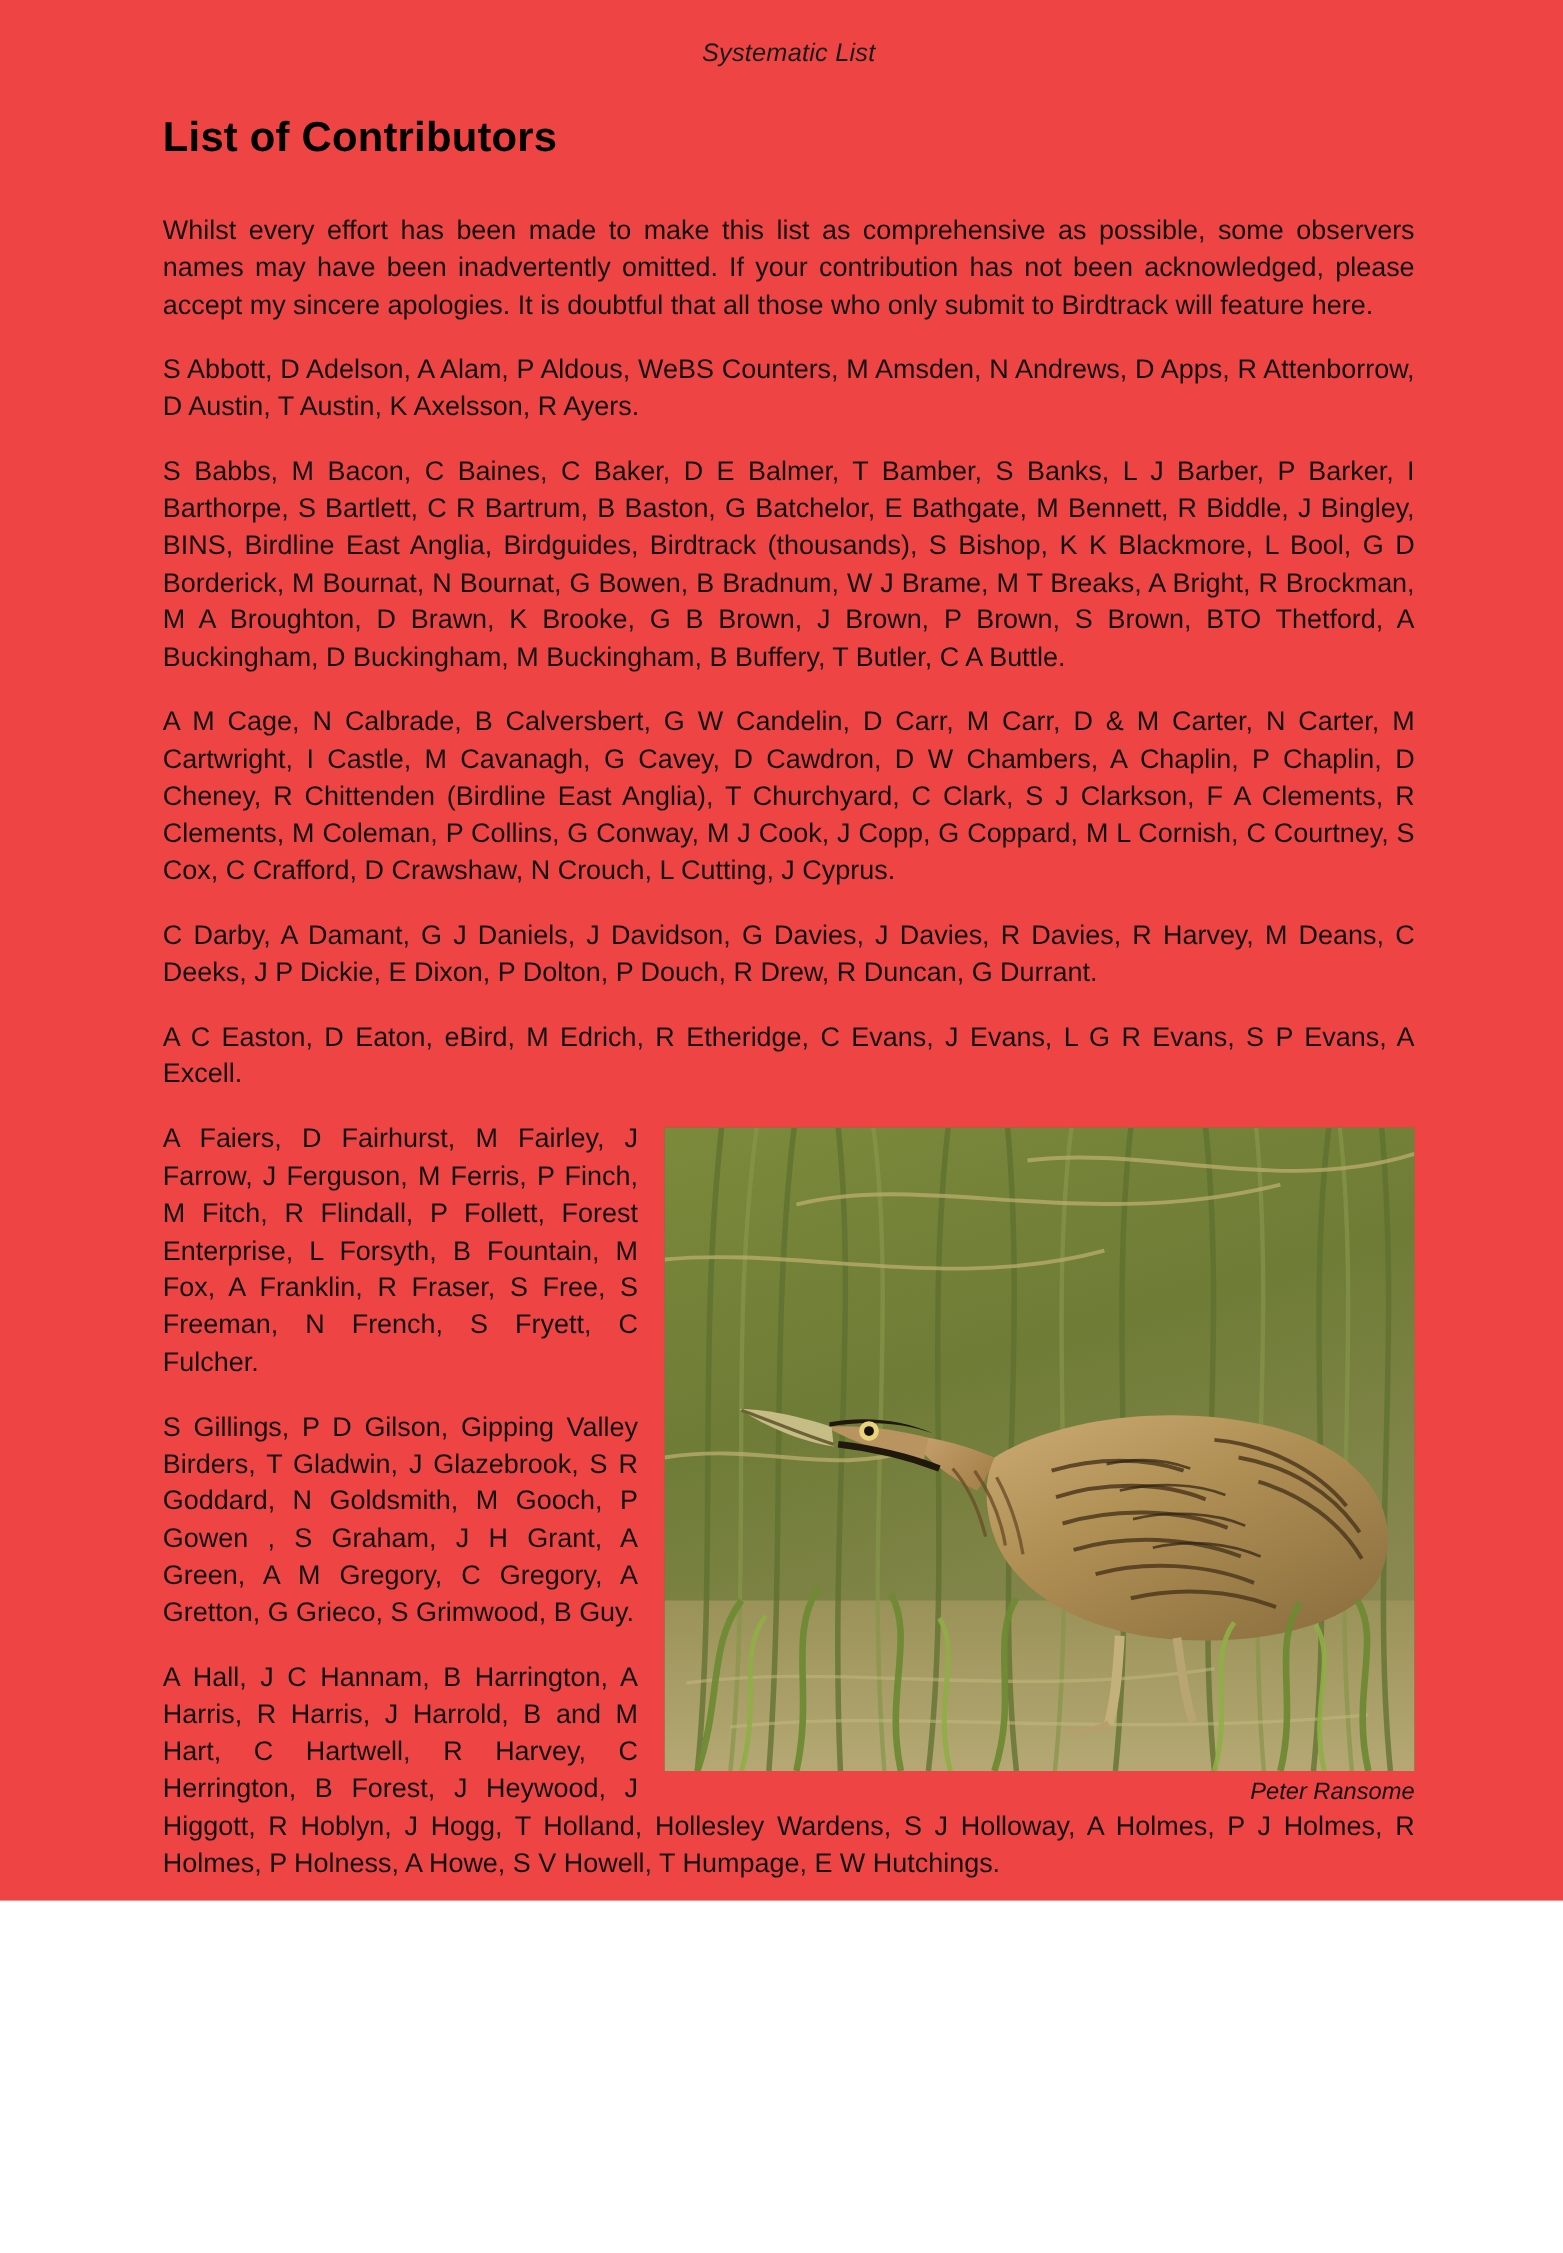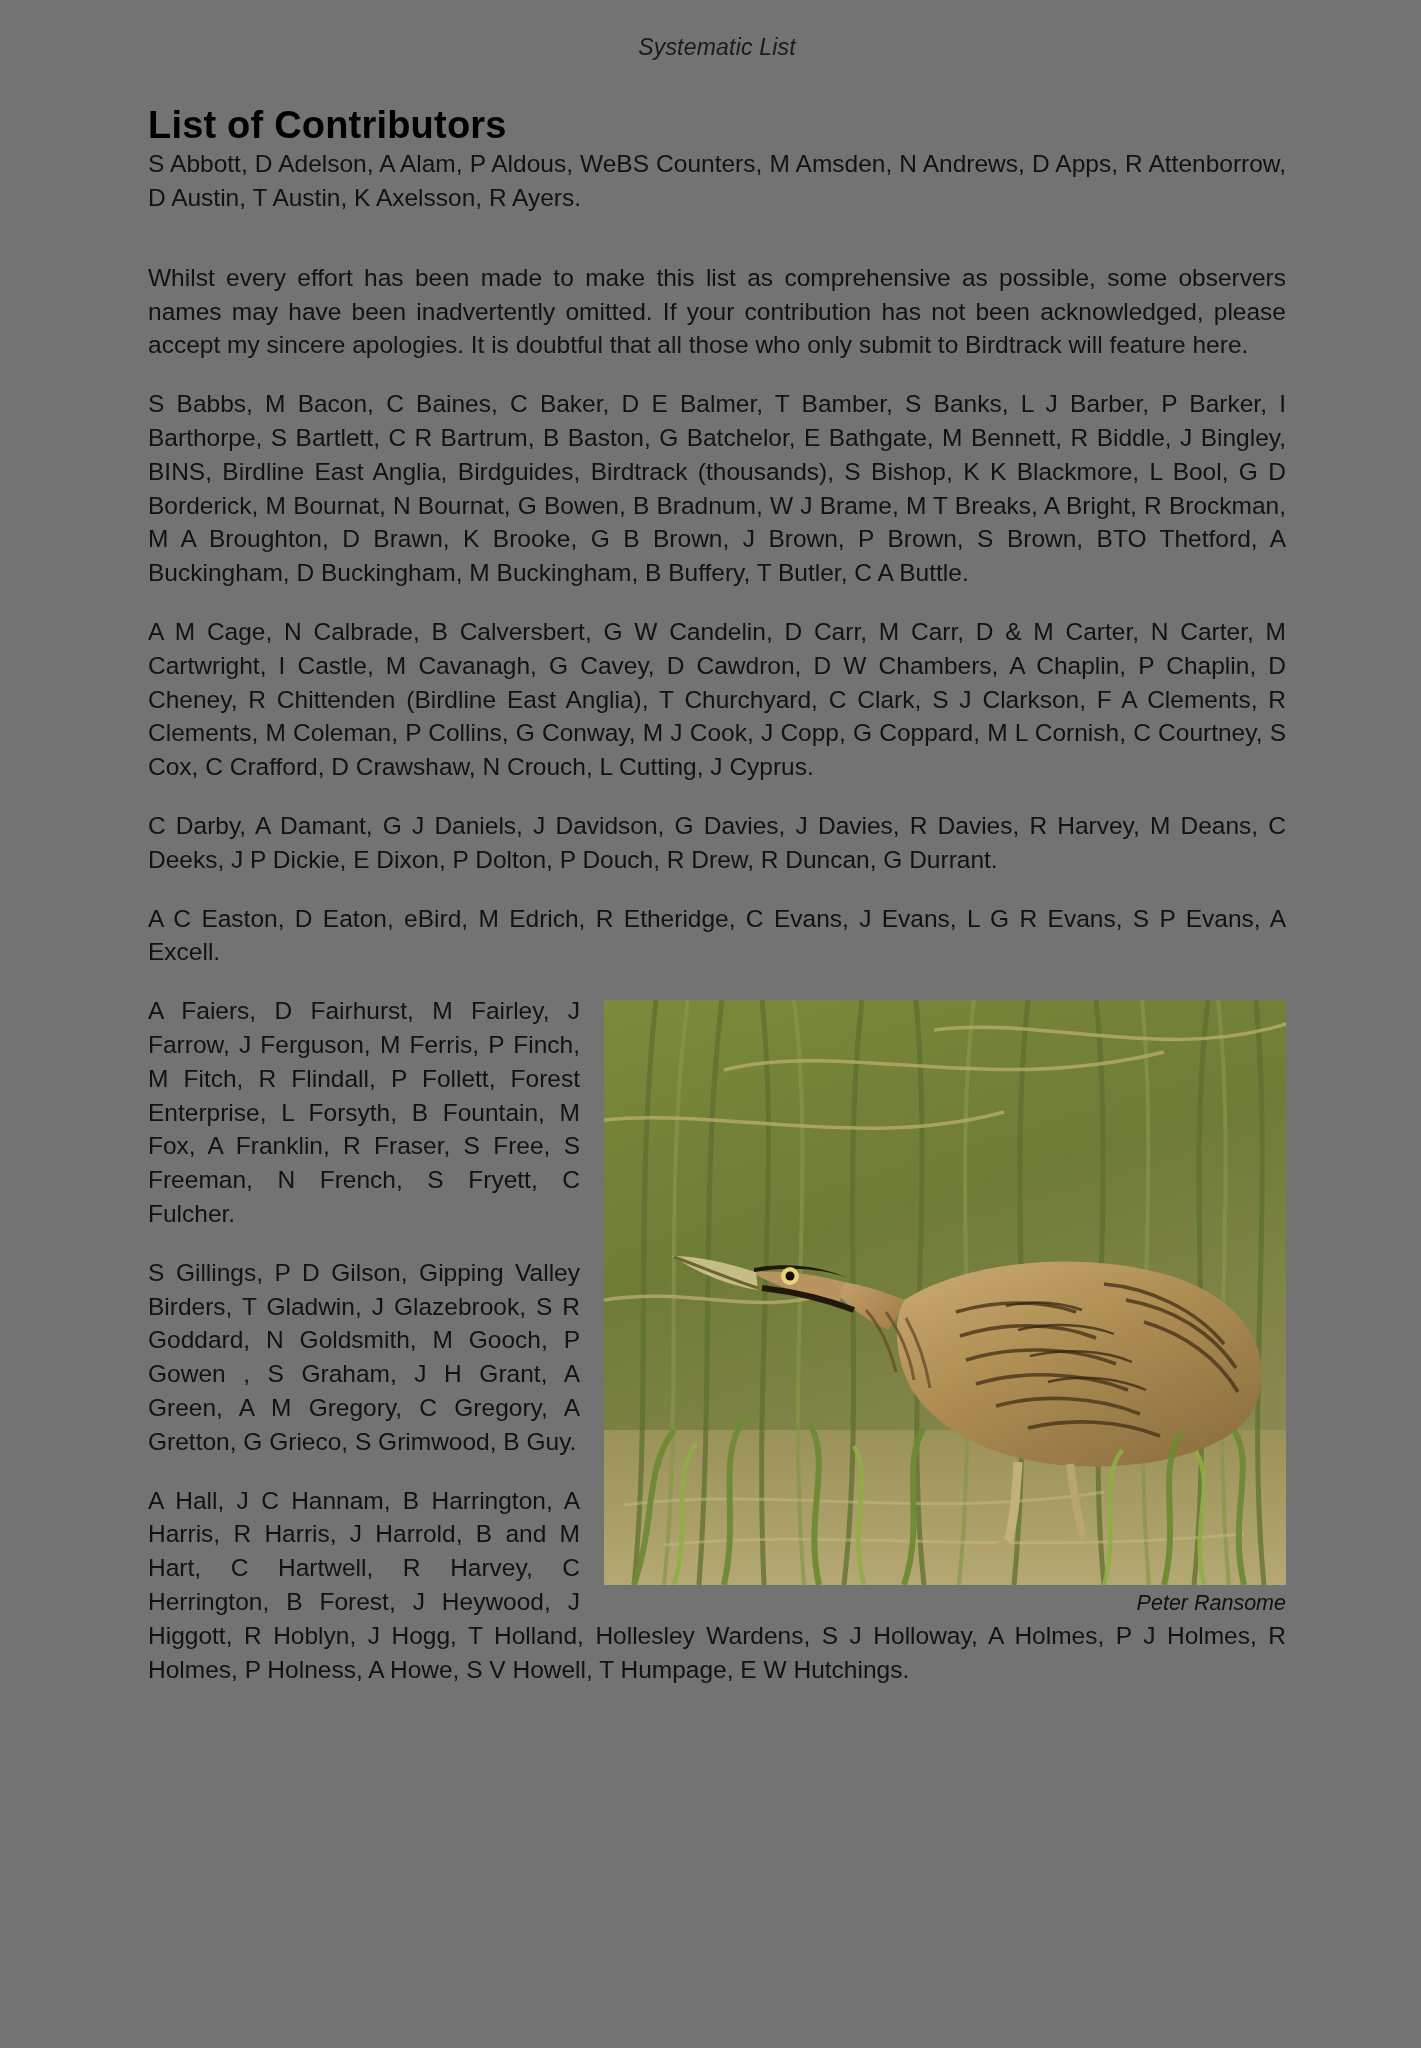--- a/index.html
+++ b/index.html
@@ -7,22 +7,22 @@
     padding: 0;
     background: #ffffff;
   }
   body {
     font-family: "Liberation Sans", sans-serif;
     color: #111111;
   }
   .page {
     position: relative;
     width: 1421px;
-    height: 2048px;
-    background: #737373;
+    height: 1728px;
+    background: #ef4444;
     box-sizing: border-box;
     overflow: hidden;
   }
   .content {
     position: absolute;
     left: 148px;
     top: 34px;
     width: 1138px;
   }
 
@@ -134,23 +134,23 @@
 <body>
 
 <div class="page">
 
   <div class="content">
 
     <div class="running-head">Systematic List</div>
 
     <h1 class="page-title">List of Contributors</h1>
 
+    <p class="para" id="intro-para">Whilst every effort has been made to make this list as comprehensive as possible, some observers names may have been inadvertently omitted. If your contribution has not been acknowledged, please accept my sincere apologies. It is doubtful that all those who only submit to Birdtrack will feature here.</p>
+
     <p class="para">S Abbott, D Adelson, A Alam, P Aldous, WeBS Counters, M Amsden, N Andrews, D Apps, R Attenborrow, D Austin, T Austin, K Axelsson, R Ayers.</p>
-
-    <p class="para" id="intro-para">Whilst every effort has been made to make this list as comprehensive as possible, some observers names may have been inadvertently omitted. If your contribution has not been acknowledged, please accept my sincere apologies. It is doubtful that all those who only submit to Birdtrack will feature here.</p>
 
     <p class="para">S Babbs, M Bacon, C Baines, C Baker, D E Balmer, T Bamber, S Banks, L J Barber, P Barker, I Barthorpe, S Bartlett, C R Bartrum, B Baston, G Batchelor, E Bathgate, M Bennett, R Biddle, J Bingley, BINS, Birdline East Anglia, Birdguides, Birdtrack (thousands), S Bishop, K K Blackmore, L Bool, G D Borderick, M Bournat, N Bournat, G Bowen, B Bradnum, W J Brame, M T Breaks, A Bright, R Brockman, M A Broughton, D Brawn, K Brooke, G B Brown, J Brown, P Brown, S Brown, BTO Thetford, A Buckingham, D Buckingham, M Buckingham, B Buffery, T Butler, C A Buttle.</p>
 
     <p class="para">A M Cage, N Calbrade, B Calversbert, G W Candelin, D Carr, M Carr, D &amp; M Carter, N Carter, M Cartwright, I Castle, M Cavanagh, G Cavey, D Cawdron, D W Chambers, A Chaplin, P Chaplin, D Cheney, R Chittenden (Birdline East Anglia), T Churchyard, C Clark, S J Clarkson, F A Clements, R Clements, M Coleman, P Collins, G Conway, M J Cook, J Copp, G Coppard, M L Cornish, C Courtney, S Cox, C Crafford, D Crawshaw, N Crouch, L Cutting, J Cyprus.</p>
 
     <p class="para">C Darby, A Damant, G J Daniels, J Davidson, G Davies, J Davies, R Davies, R Harvey, M Deans, C Deeks, J P Dickie, E Dixon, P Dolton, P Douch, R Drew, R Duncan, G Durrant.</p>
 
     <p class="para">A C Easton, D Eaton, eBird, M Edrich, R Etheridge, C Evans, J Evans, L G R Evans, S P Evans, A Excell.</p>
 
     <div class="wrap-region">

